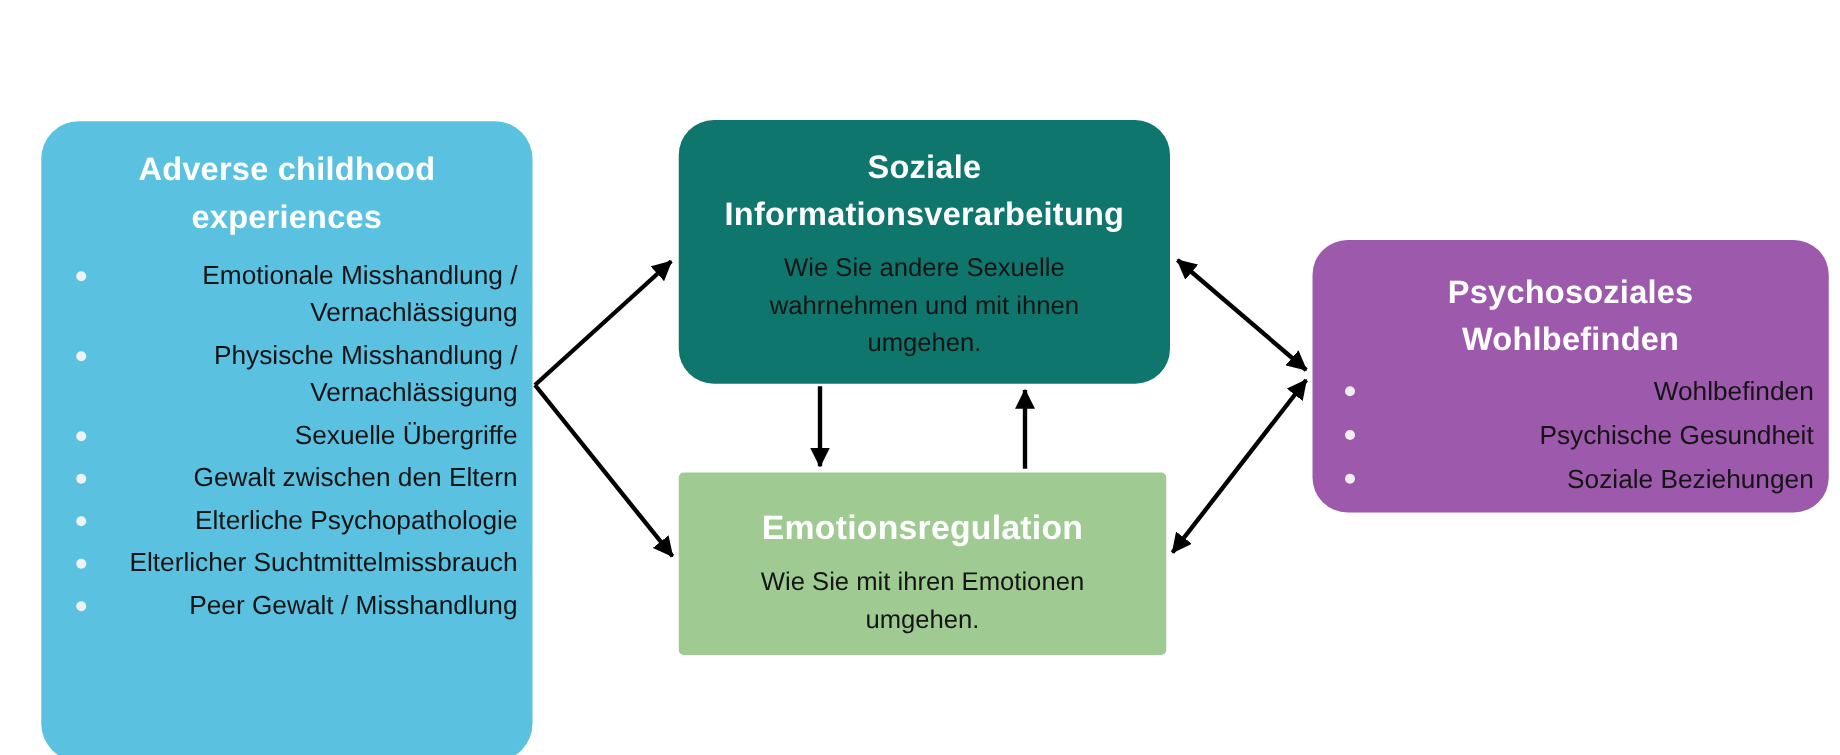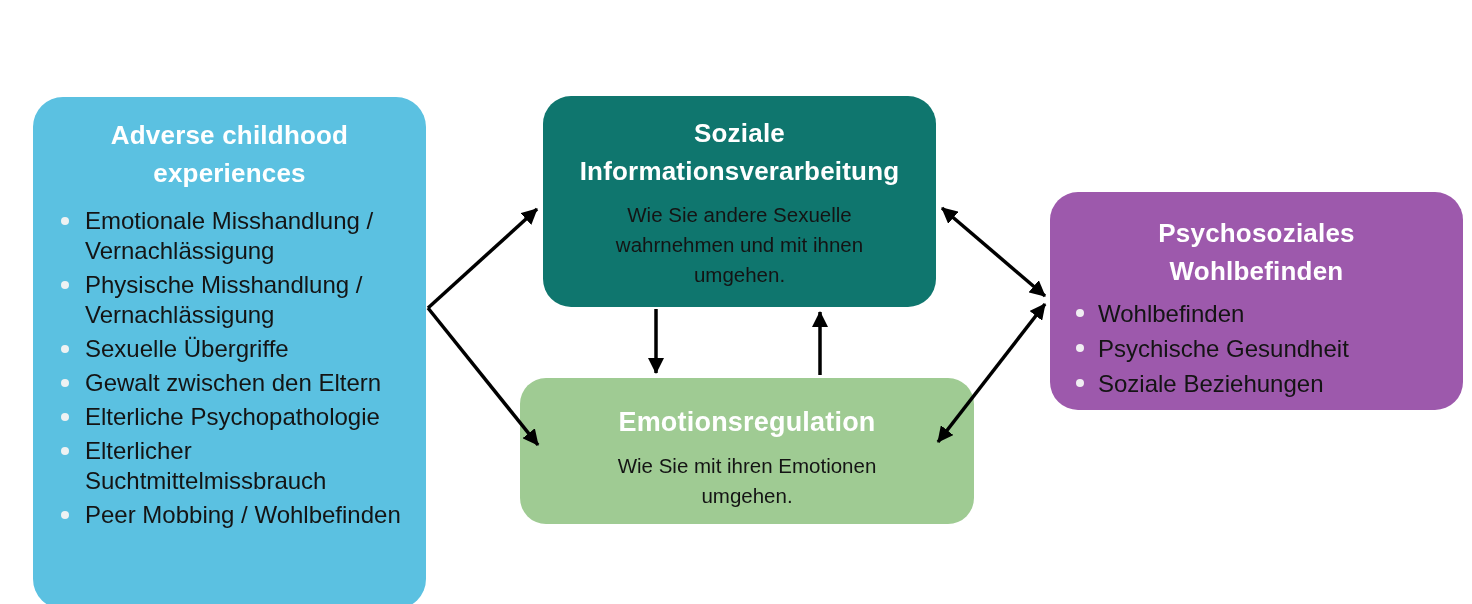--- a/index.html
+++ b/index.html
@@ -13,32 +13,32 @@
   .box-title {
     color:#ffffff; font-weight:bold; text-align:center;
     font-size:26px; line-height:38px; letter-spacing:0.2px;
   }
   .box-body {
     color:#141414; font-size:20.5px; line-height:30px;
     text-align:center; margin:10px auto 0 auto; max-width:302px;
   }
   .box-ace      { left:33px;   top:97px;  width:393px; height:512px; border-radius:30px; }
   .box-social   { left:543px;  top:96px;  width:393px; height:211px; }
-  .box-emotion  { left:520px;  top:378px; width:454px; height:146px; border-radius:26px; }
+  .box-emotion  { left:543px;  top:378px; width:390px; height:146px; border-radius:4px; }
   .box-wellbeing{ left:1050px; top:192px; width:413px; height:218px; }
 
   .box-ace .box-title { padding-top:19px; }
   .box-social .box-title { padding-top:18px; }
   .box-emotion .box-title { padding-top:25px; font-size:27px; }
   .box-wellbeing .box-title { padding-top:22px; }
 
   ul.bullets { list-style:none; margin:14px 0 0 0; padding:0 12px 0 22px; }
   ul.bullets li {
     position:relative; padding-left:30px; color:#141414;
-    font-size:24px; line-height:30px; margin-bottom:4px;
+    font-size:21px; line-height:30px; margin-bottom:4px;text-align:right;
   }
   .box-wellbeing ul.bullets { margin-top:6px; padding-left:20px; }
   .box-wellbeing ul.bullets li { line-height:35px; margin-bottom:0; padding-left:28px; }
   .dot {
     position:absolute; left:6px; top:11px;
     width:8px; height:8px; border-radius:50%;
     background:#eef2f3; display:inline-block;
   }
   .box-wellbeing .dot { top:13px; background:#f0eef2; }
 
@@ -53,21 +53,21 @@
     <div>Adverse childhood</div>
     <div>experiences</div>
   </div>
   <ul class="bullets">
     <li><span class="dot"></span><span>Emotionale Misshandlung / Vernachlässigung</span></li>
     <li><span class="dot"></span><span>Physische Misshandlung / Vernachlässigung</span></li>
     <li><span class="dot"></span><span>Sexuelle Übergriffe</span></li>
     <li><span class="dot"></span><span>Gewalt zwischen den Eltern</span></li>
     <li><span class="dot"></span><span>Elterliche Psychopathologie</span></li>
     <li><span class="dot"></span><span>Elterlicher Suchtmittelmissbrauch</span></li>
-    <li><span class="dot"></span><span>Peer Mobbing / Wohlbefinden</span></li>
+    <li><span class="dot"></span><span>Peer Gewalt / Misshandlung</span></li>
   </ul>
 </div>
 
 <div class="box box-social" style="background-color: #0f766e;">
   <div class="box-title">
     <div>Soziale</div>
     <div>Informationsverarbeitung</div>
   </div>
   <div class="box-body">Wie Sie andere Sexuelle wahrnehmen und mit ihnen umgehen.</div>
 </div>

